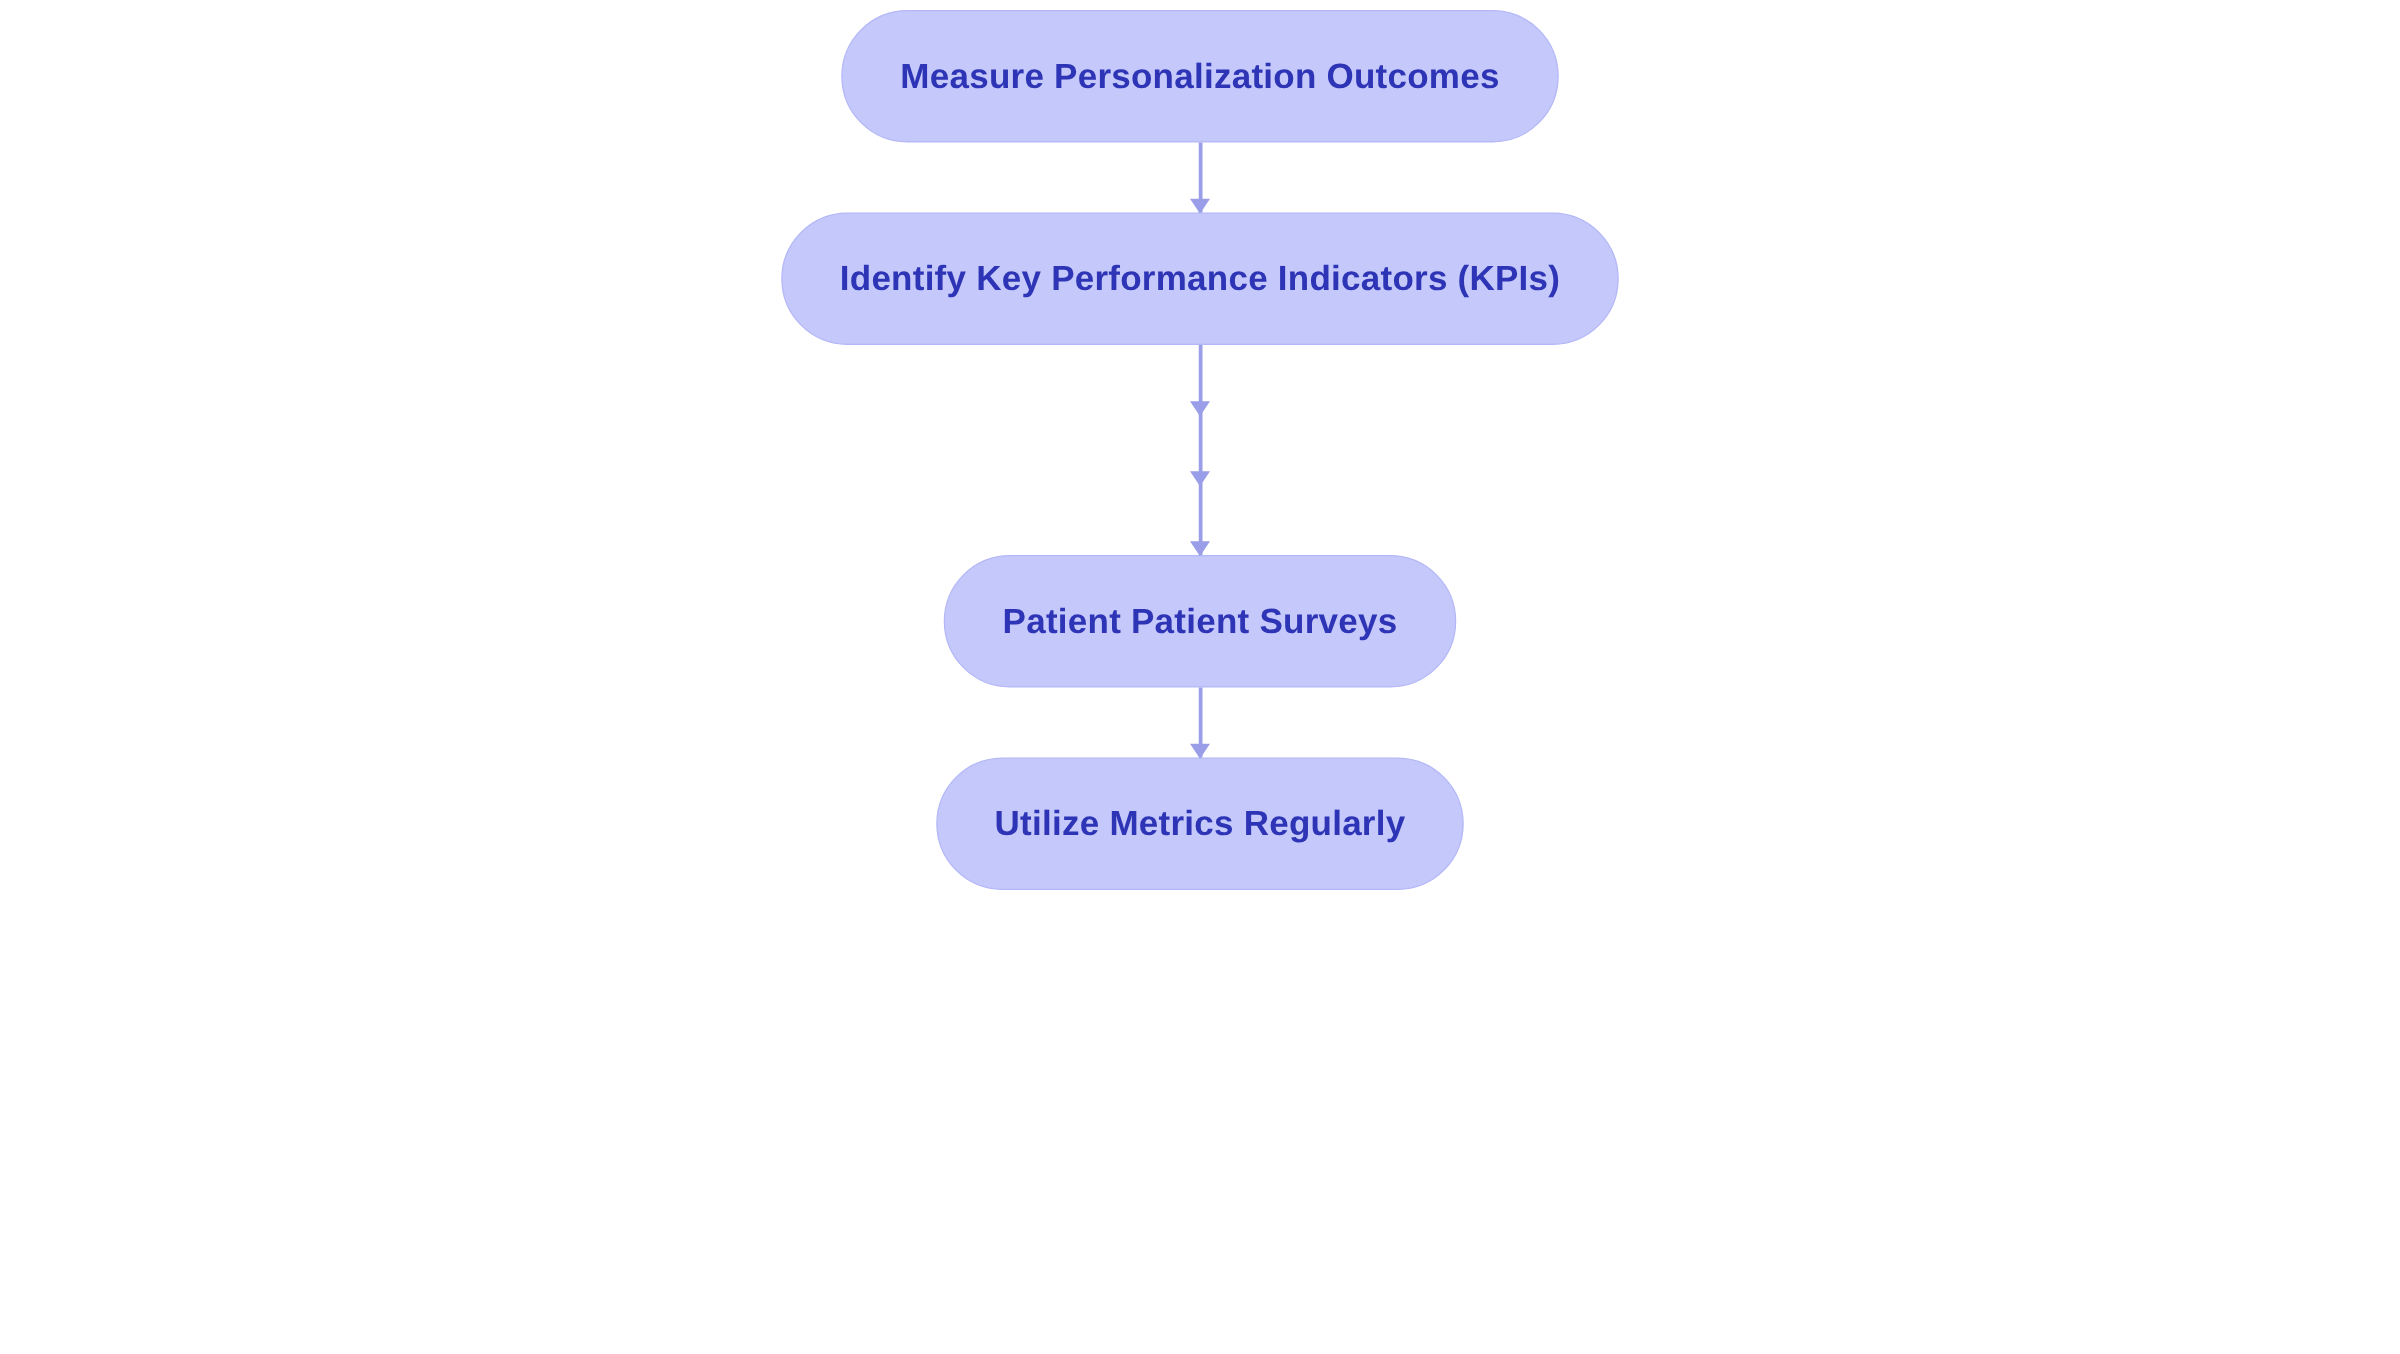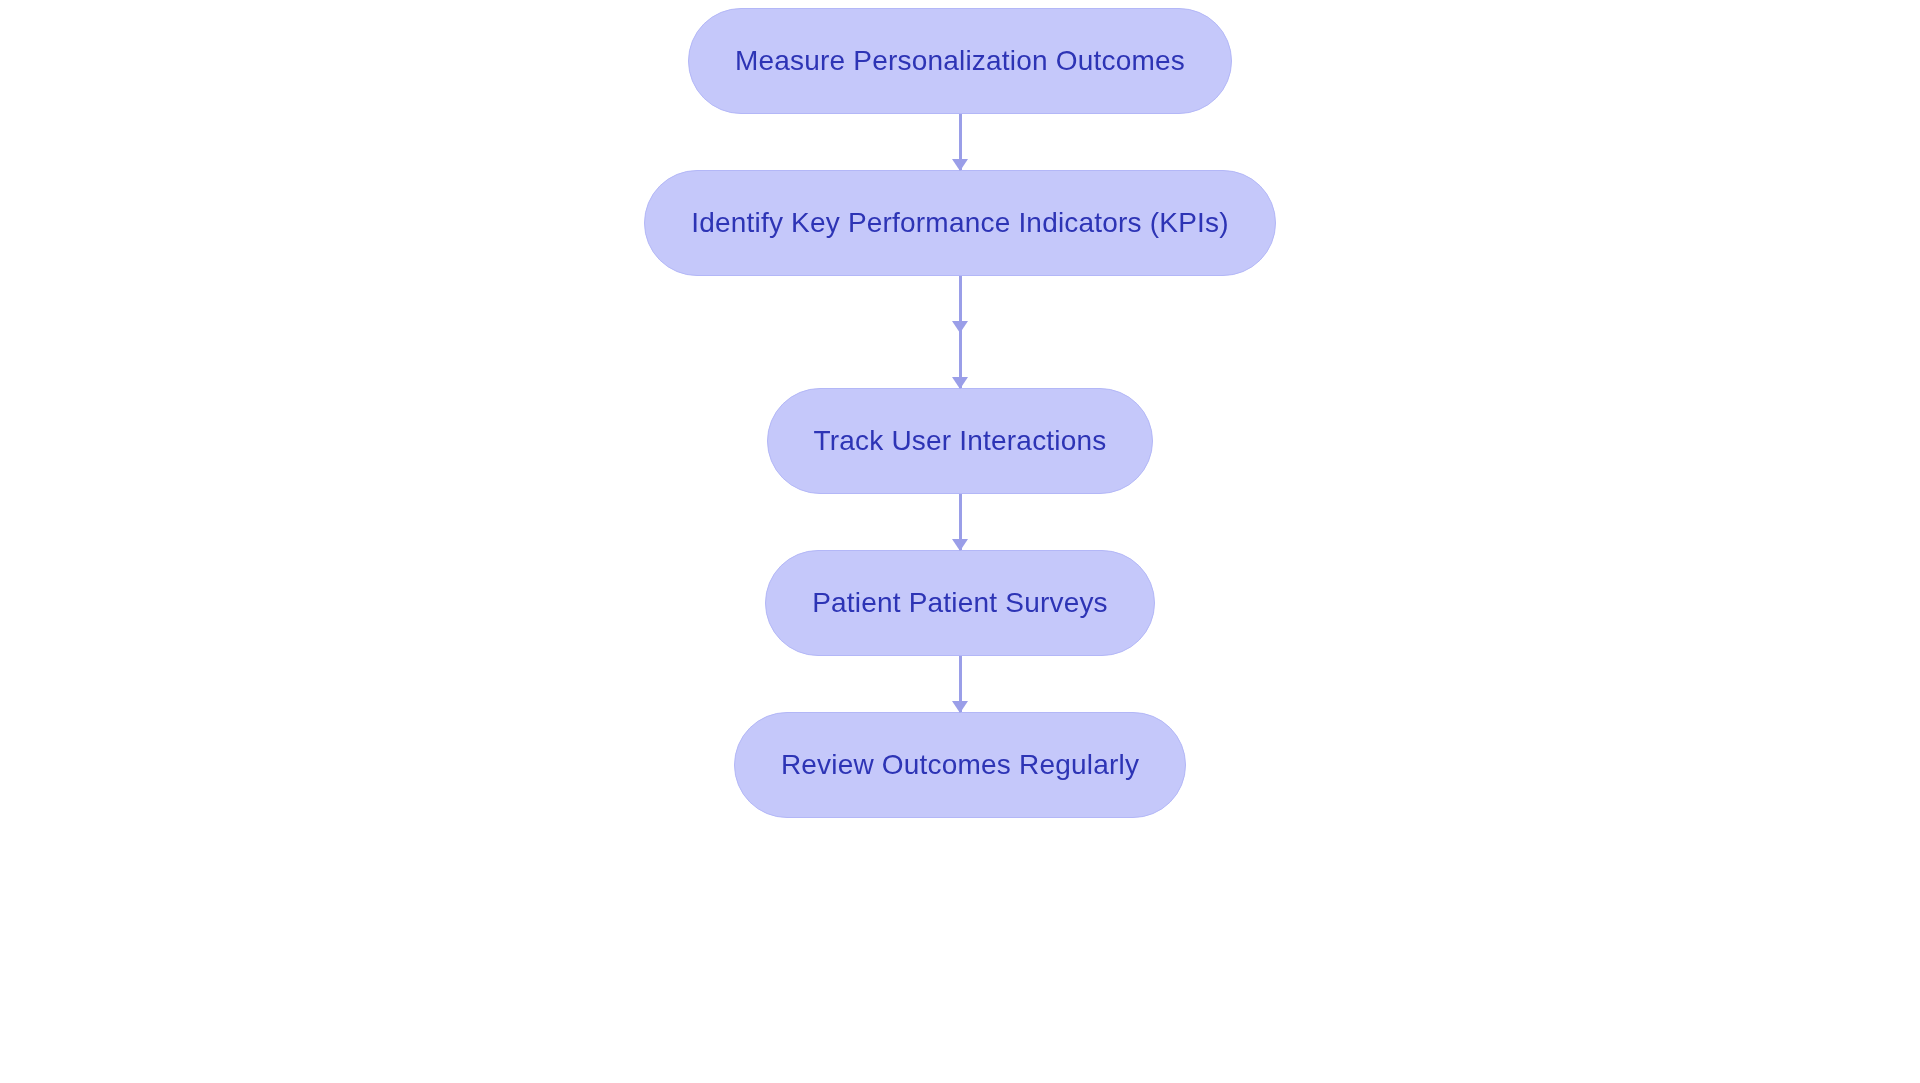--- a/index.html
+++ b/index.html
@@ -36,21 +36,21 @@
     color: #2d34b5;
     border: 1px solid #b3b7f7;
     border-radius: 56px;
     display: flex;
     align-items: center;
     justify-content: center;
     text-align: center;
     box-sizing: border-box;
     height: 106px;
     font-size: 28px;
-    font-weight: 400;
+    font-weight: 700;
     letter-spacing: 0.2px;
     white-space: nowrap;
     padding: 0 46px;
   }
   .connector {
     width: 3px;
     background: #9a9ee8;
     position: relative;
   }
   .connector::after {
@@ -80,30 +80,27 @@
 
     <div class="node">
       <span>Identify Key Performance Indicators (KPIs)</span>
     </div>
 
     <div class="connector" style="height:56px"></div>
 
 
     <div class="connector" style="height:56px"></div>
 
-    <div class="node">
-      <span>Track User Interactions</span>
-    </div>
 
     <div class="connector" style="height:56px"></div>
 
     <div class="node">
       <span>Patient Patient Surveys</span>
     </div>
 
     <div class="connector" style="height:56px"></div>
 
     <div class="node">
-      <span>Review Outcomes Regularly</span>
+      <span>Utilize Metrics Regularly</span>
     </div>
 
   </div>
 </div>
 
 </body></html>

